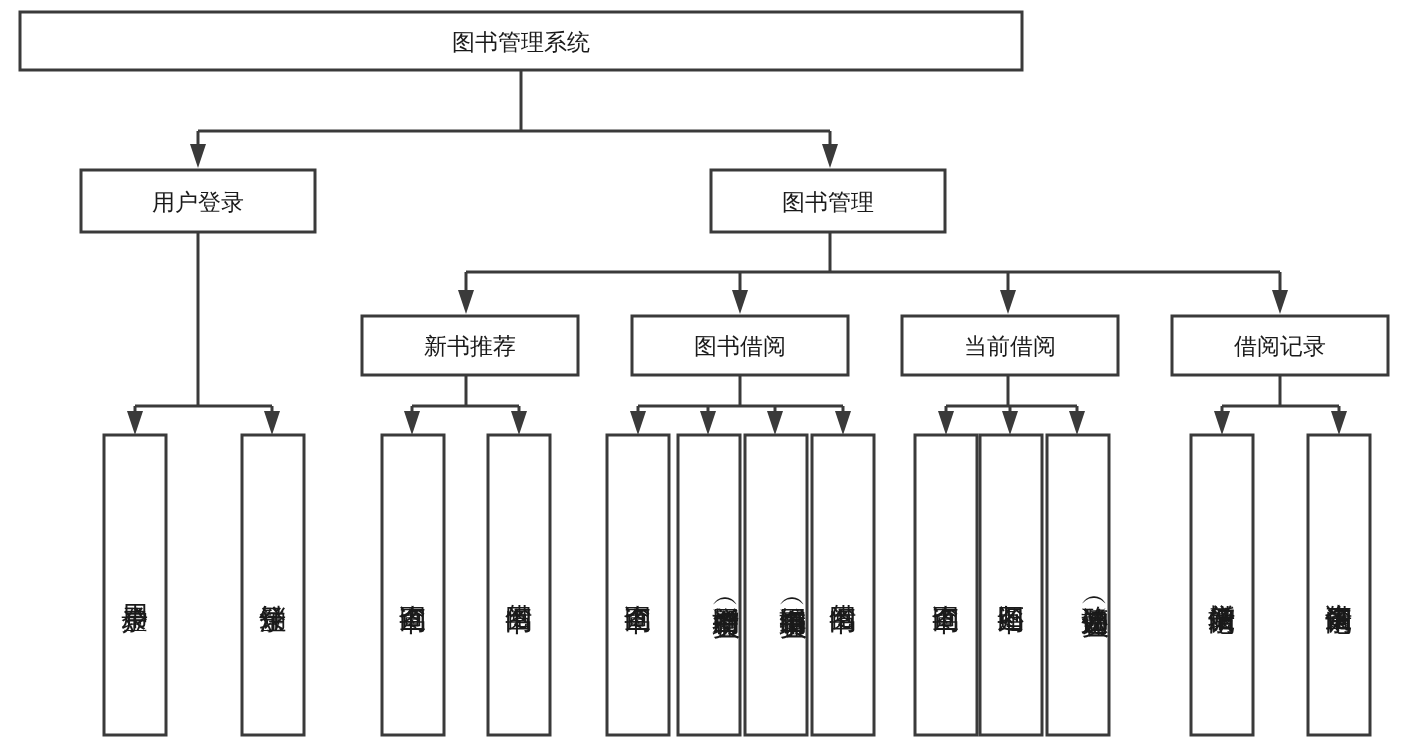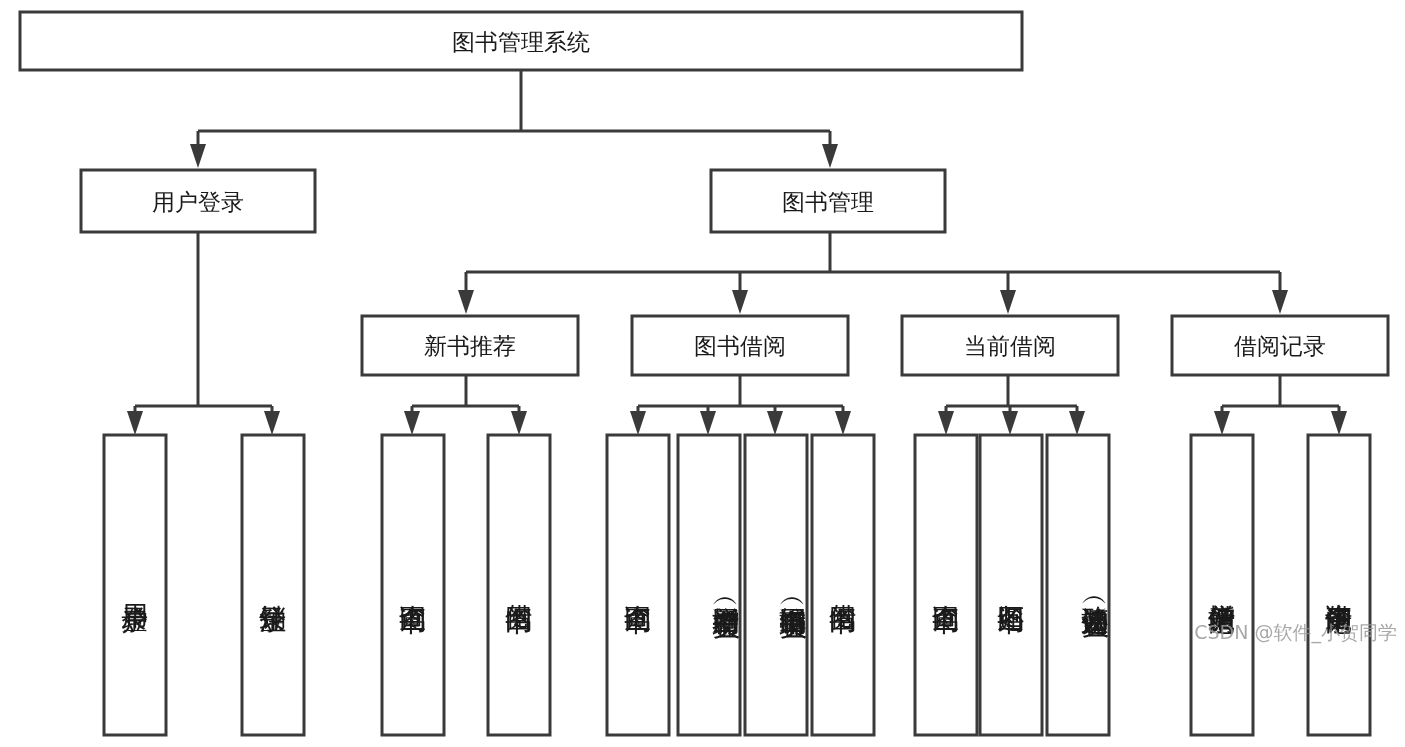--- a/index.html
+++ b/index.html
@@ -205,15 +205,14 @@
   <div class="node-label-v" style="left:745px; top:435px; width:62px; height:300px; align-items:flex-start; padding-top:8px; box-sizing:border-box;">编辑图书（管理员）</div>
   <div class="node-label-v" style="left:812px; top:435px; width:62px; height:300px;">借阅图书</div>
 
   <div class="node-label-v" style="left:915px; top:435px; width:62px; height:300px;">查询图书</div>
   <div class="node-label-v" style="left:980px; top:435px; width:62px; height:300px;">归还图书</div>
   <div class="node-label-v" style="left:1047px; top:435px; width:62px; height:300px; align-items:flex-start; padding-top:6px; box-sizing:border-box;">确认归还（管理员）</div>
 
   <div class="node-label-v" style="left:1191px; top:435px; width:62px; height:300px;">新增借阅记录</div>
   <div class="node-label-v" style="left:1308px; top:435px; width:62px; height:300px;">查询借阅记录</div>
 
-  <div class="watermark">CSDN @软件_小贺同学</div>
 
 </div>
 
 </body></html>

